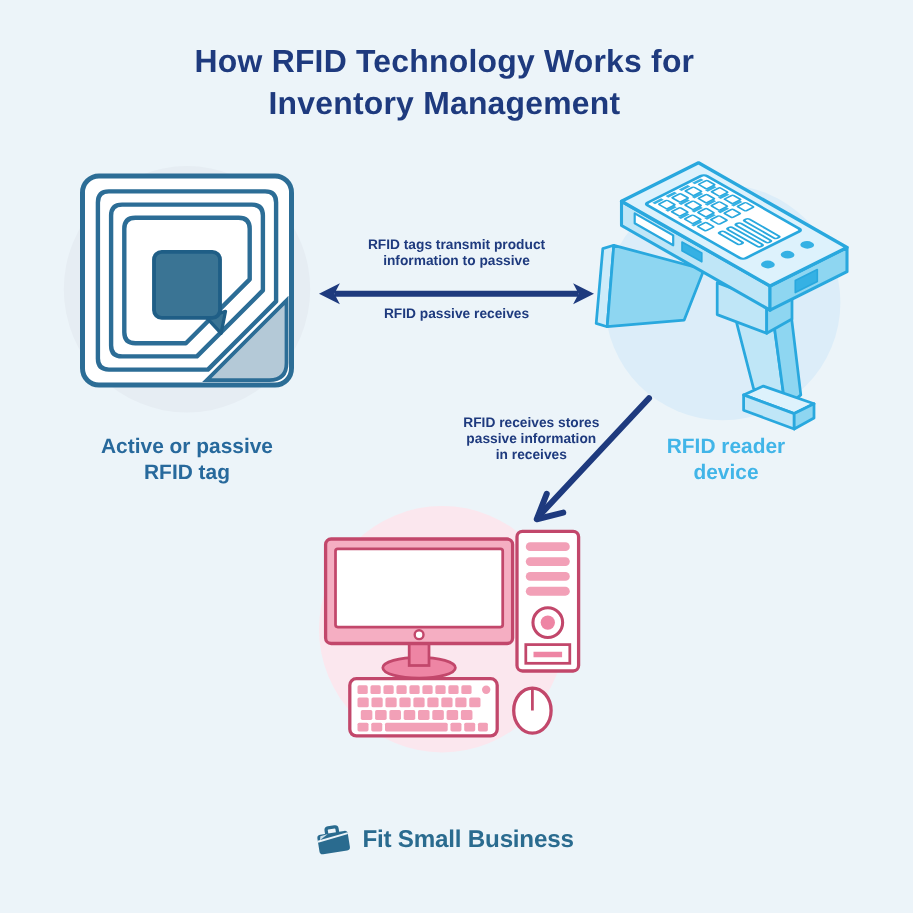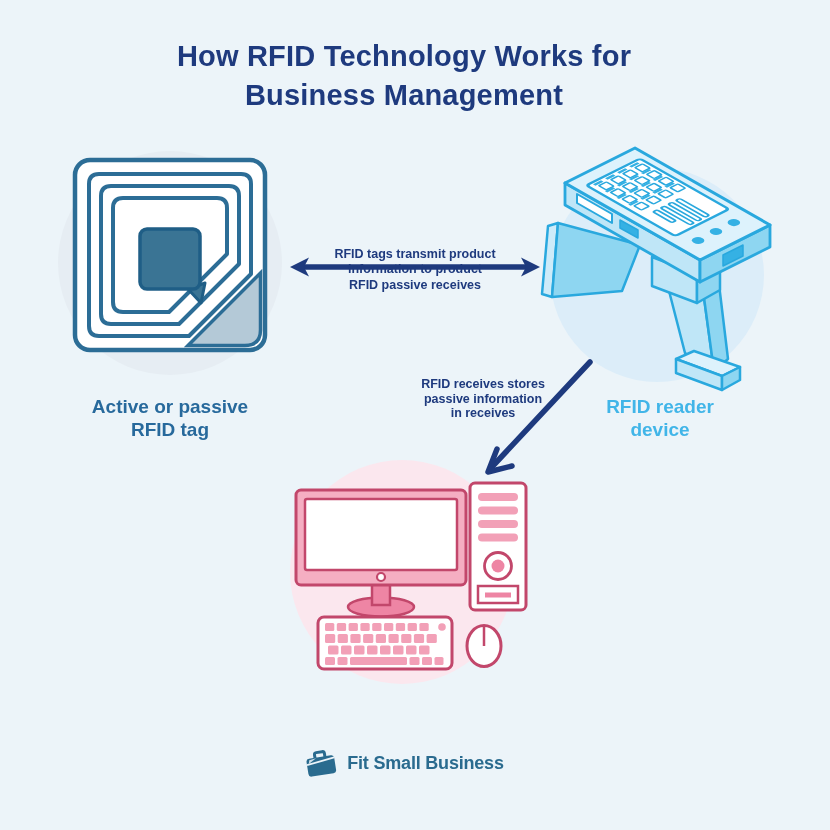--- a/index.html
+++ b/index.html
@@ -14,39 +14,39 @@
   *{margin:0;padding:0;box-sizing:border-box}
   body{font-family:"Liberation Sans",sans-serif;background:var(--background);}
   .stage{position:relative;width:808px;height:830px;background:var(--background);overflow:hidden}
   .abs{position:absolute}
   .title{top:37px;left:0;right:0;text-align:center;color:var(--navy);
          font-size:29px;line-height:39px;font-weight:800;letter-spacing:.2px}
   .halo{border-radius:50%}
   .halo.tag-halo{left:58px;top:151px;width:224px;height:224px;background:var(--tag-circle)}
   .halo.reader-halo{left:550px;top:168px;width:214px;height:214px;background:var(--reader-circle)}
   .annotation{color:var(--navy);font-size:12.5px;line-height:14.5px;font-weight:700;text-align:center}
-  .ann-transmit{left:300px;top:247px;width:230px}
+  .ann-transmit{left:300px;top:215px;width:230px}
   .ann-receive{left:300px;top:278px;width:230px}
   .ann-software{left:388px;top:377px;width:190px}
   .node-label{font-size:19px;line-height:23px;font-weight:700;text-align:center}
   .tag-label{left:50px;top:395px;width:240px;color:#27699c}
   .reader-label{left:555px;top:395px;width:210px;color:var(--sky-label)}
   .db-label{left:331px;top:687px;width:170px;color:var(--pink-label)}
   .footer{top:748px;left:0;right:0;display:flex;justify-content:center;align-items:center;gap:9px}
-  .brand{color:var(--brand-teal);font-size:18px;font-weight:800;letter-spacing:-.2px}
+  .brand{color:var(--brand-teal);font-size:22px;font-weight:800;letter-spacing:-.2px}
   svg .ln{stroke:var(--sky);stroke-linejoin:round}
 </style>
 </head>
 <body>
 
 <div class="stage">
 
   <h1 class="abs title">
     <span style="display:block">How RFID Technology Works for</span>
-    <span style="display:block">Business Management</span>
+    <span style="display:block">Inventory Management</span>
   </h1>
 
   <div class="abs halo tag-halo"></div>
   <div class="abs halo reader-halo"></div>
 
   <svg class="abs" style="left:55px;top:140px" width="230" height="230" viewBox="0 0 230 230">
     <rect x="20" y="20" width="190" height="190" rx="15" fill="#fff" stroke="var(--steel-blue)" stroke-width="4.5"></rect>
     <path d="M 133,205.5 L 205.5,133 L 205.5,190 Q 205.5,205.5 190,205.5 Z" fill="var(--tag-corner)" stroke="var(--steel-blue)" stroke-width="3.5"></path>
     <g fill="#fff" stroke="var(--steel-blue)" stroke-width="4" stroke-linejoin="round">
       <path d="M 44,34 H 186 Q 196,34 196,44 V 134 L 134,196 H 44 Q 34,196 34,186 V 44 Q 34,34 44,34 Z"></path>
@@ -125,21 +125,21 @@
     <path d="M252,14 L233,4.5 L238,14 L233,23.5 Z" fill="var(--navy)"></path>
   </svg>
 
   <svg class="abs" style="left:465px;top:352px" width="135" height="130" viewBox="0 0 135 130">
     <line x1="125" y1="10" x2="25" y2="117" stroke="var(--navy)" stroke-width="5.5" stroke-linecap="round"></line>
     <path d="M 32,97 L 23,120 L 47,114" fill="none" stroke="var(--navy)" stroke-width="5.5" stroke-linecap="round" stroke-linejoin="round"></path>
   </svg>
 
   <div class="abs annotation ann-transmit">
     <span style="display:block">RFID tags transmit product</span>
-    <span style="display:block">information to product</span>
+    <span style="display:block">information to passive</span>
   </div>
   <div class="abs annotation ann-receive">
     <span style="display:block">RFID passive receives</span>
   </div>
   <div class="abs annotation ann-software">
     <span style="display:block">RFID receives stores</span>
     <span style="display:block">passive information</span>
     <span style="display:block">in receives</span>
   </div>
 

